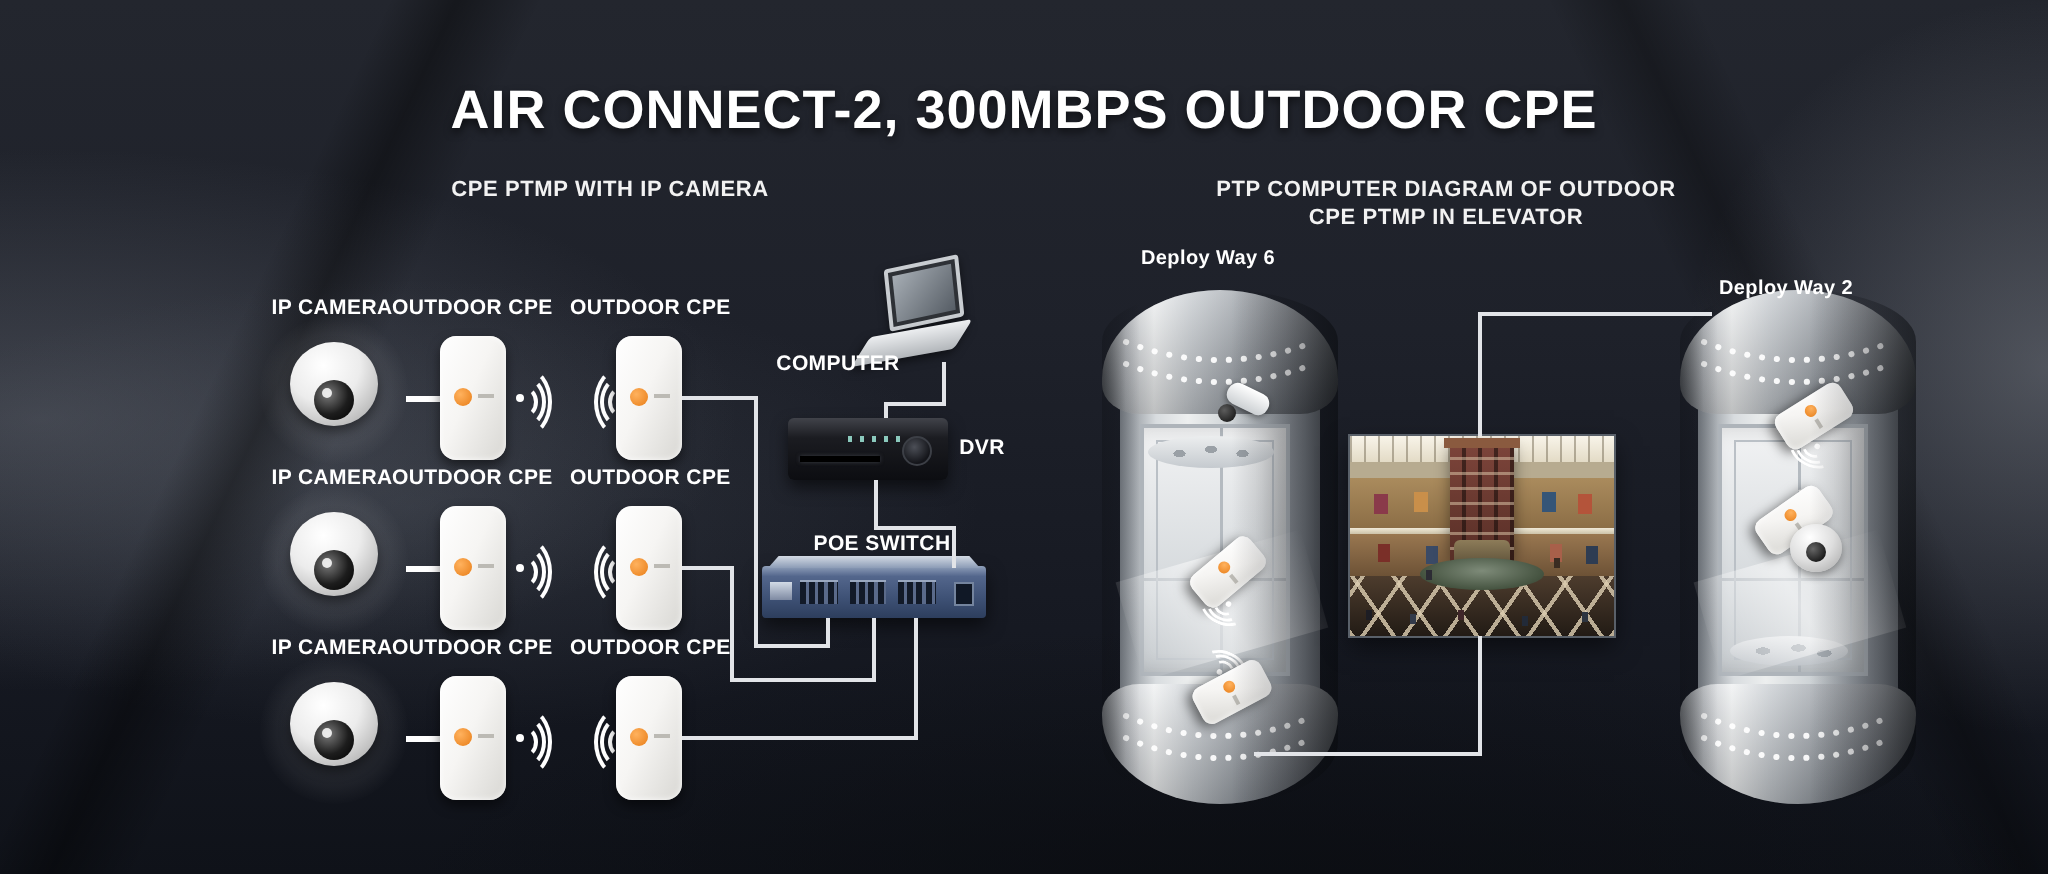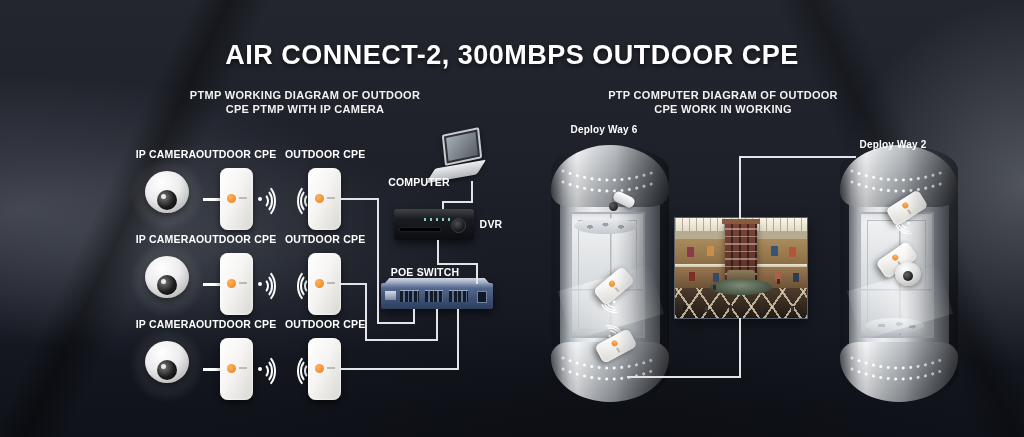--- a/index.html
+++ b/index.html
@@ -200,26 +200,25 @@
 </head>
 <body>
 
 <div class="stage">
   <div class="crease c1"></div>
   <div class="crease c2"></div>
 
   <div class="title">AIR CONNECT-2, 300MBPS OUTDOOR CPE</div>
 
   <div class="heading lft">
-    <div>PTMP WORKING DIAGRAM OF OUTDOOR</div>
     <div>CPE PTMP WITH IP CAMERA</div>
   </div>
   <div class="heading rgt">
     <div>PTP COMPUTER DIAGRAM OF OUTDOOR</div>
-    <div>CPE WORK IN WORKING</div>
+    <div>CPE PTMP IN ELEVATOR</div>
   </div>
 
   <div class="prow" style="top:148px">
     <div class="lbl cam-lbl">IP CAMERA</div>
     <div class="dome-cam">
       <i class="halo"></i>
       <i class="ball"></i>
       <i class="lens"></i>
       <i class="glint"></i>
     </div>
@@ -302,21 +301,21 @@
   </div>
   <div class="lbl" style="left:383px;top:176px;width:72px">COMPUTER</div>
 
   <div class="dvr" style="left:394px;top:209px">
     <div class="lights"></div>
     <div class="knob"></div>
     <div class="slot"></div>
   </div>
   <div class="lbl" style="left:474px;top:218px;width:34px">DVR</div>
 
-  <div class="lbl" style="left:380px;top:266px;width:90px">POE SWITCH</div>
+  <div class="lbl" style="left:396px;top:266px;width:90px">POE SWITCH</div>
   <div class="switch" style="left:381px;top:283px">
     <div class="topface"></div>
     <div class="sticker"></div>
     <div class="ports">
       <div class="pgroup"></div>
       <div class="pgroup"></div>
       <div class="pgroup"></div>
     </div>
     <div class="uplink"></div>
   </div>

